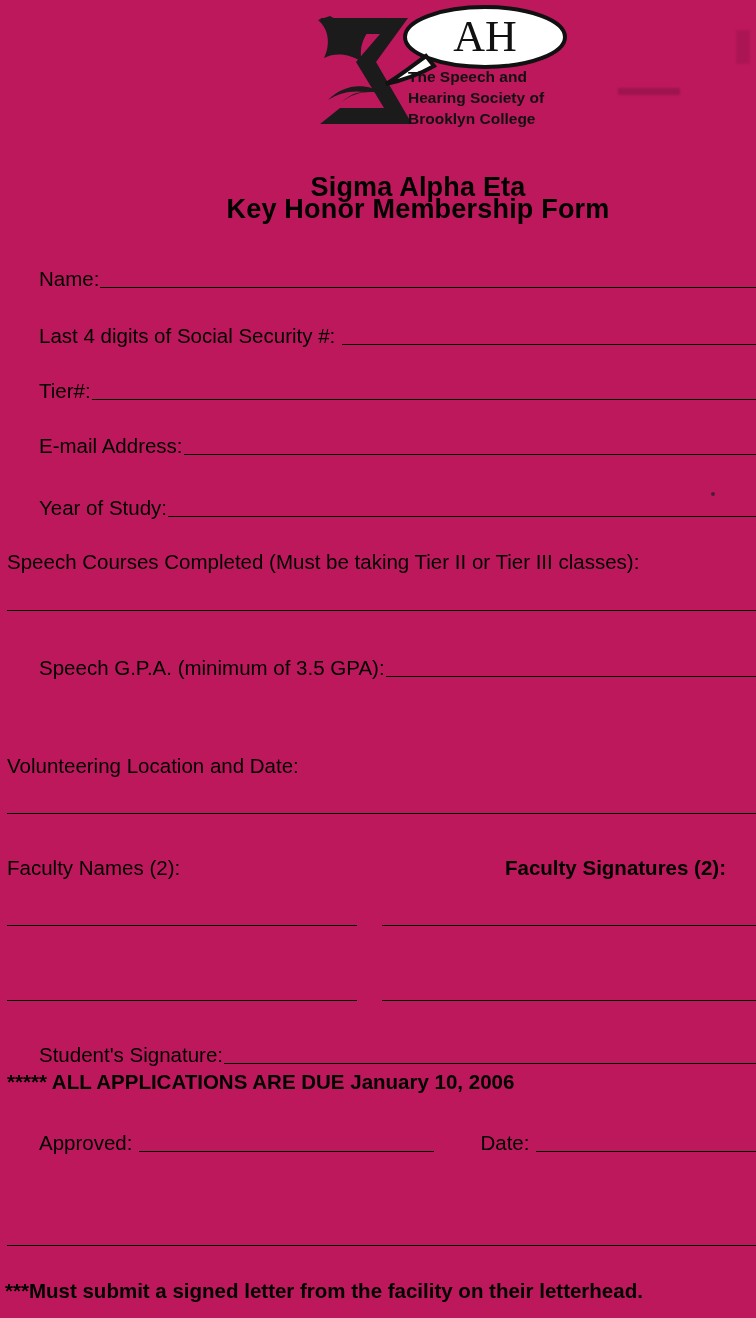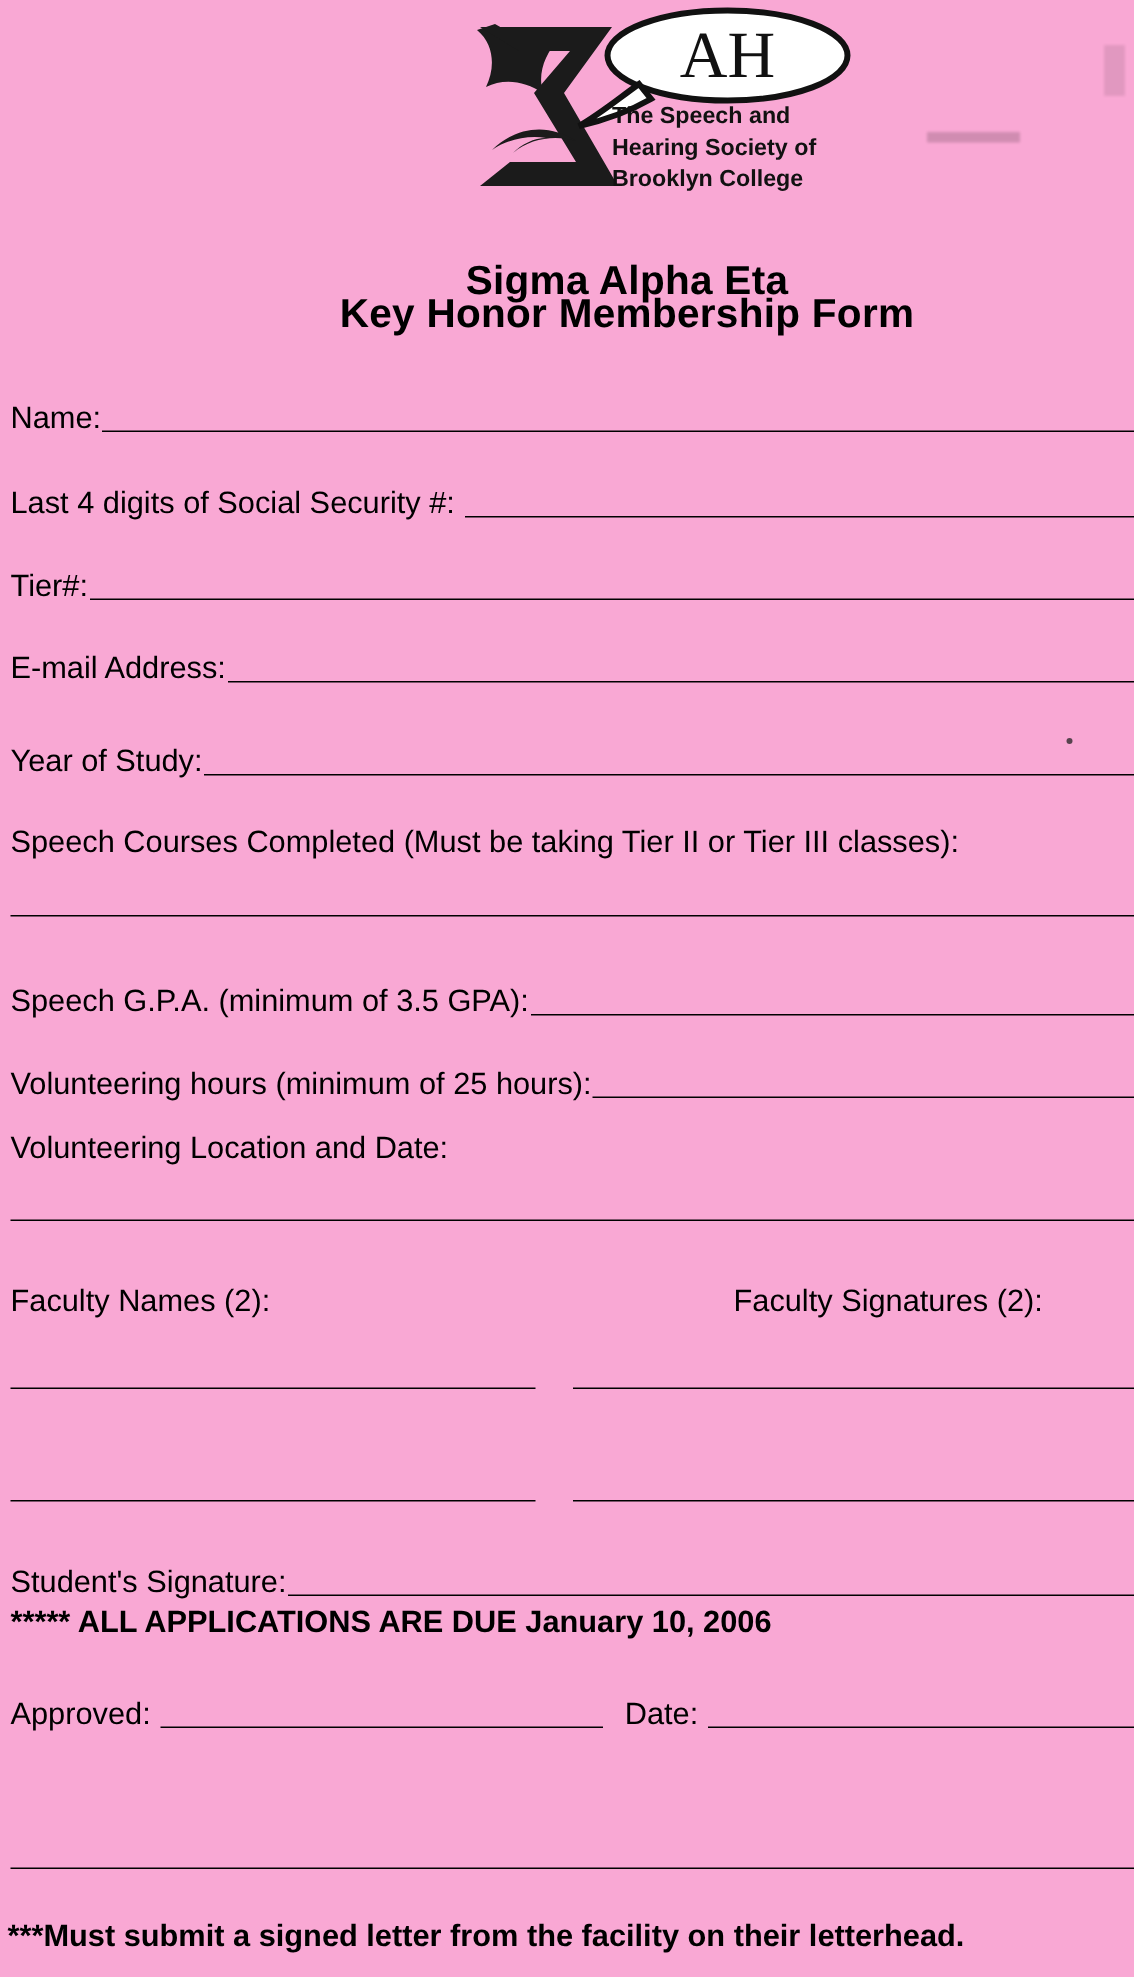--- a/index.html
+++ b/index.html
@@ -9,21 +9,21 @@
     background: #ffffff;
   }
   body {
     font-family: "Liberation Sans", sans-serif;
     color: #000000;
   }
   #page {
     position: relative;
     width: 756px;
     height: 1318px;
-    background: #f9a8d4;
+    background: #be185d;
     overflow: hidden;
   }
 
   
   #logo-block {
     position: absolute;
     left: 300px;
     top: 4px;
     width: 290px;
     height: 145px;
@@ -65,21 +65,21 @@
   .row {
     position: absolute;
     left: 7px;
     width: 749px;
     font-size: 20.5px;
     line-height: 25px;
     white-space: nowrap;
     display: flex;
     align-items: baseline;
   }
-  .row .lbl { flex: 0 0 auto; }
+  .row .lbl { flex: 0 0 auto; margin-left: 32px; }
   .row .fill {
     flex: 1 1 auto;
     align-self: flex-end;
     border-bottom: 1.6px solid #000;
     height: 0;
     margin-bottom: 3px;
     margin-left: 1px;
   }
   .row .fill.gap { margin-left: 7px; }
   .row .fill.fixed { flex: 0 0 auto; }
@@ -96,21 +96,21 @@
   .rule.col-r { left: 382px; width: 374px; }
 
   
   .plain {
     position: absolute;
     left: 7px;
     font-size: 20.5px;
     line-height: 25px;
     white-space: nowrap;
   }
-  .plain.right-col { left: 489px; }
+  .plain.right-col { left: 505px; font-weight: bold; }
 
   .bold-note {
     position: absolute;
     left: 7px;
     font-size: 20.5px;
     font-weight: bold;
     line-height: 24px;
     white-space: nowrap;
   }
   #footer-note {
@@ -185,24 +185,20 @@
   </div>
 
   <div class="plain" style="top:549px;">Speech Courses Completed (Must be taking Tier II or Tier III classes):</div>
   <div class="rule full" style="top:610px;"></div>
 
   <div class="row" style="top:655px;">
     <span class="lbl">Speech G.P.A. (minimum of 3.5 GPA):</span>
     <span class="fill"></span>
   </div>
 
-  <div class="row" style="top:710px;">
-    <span class="lbl">Volunteering hours (minimum of 25 hours):</span>
-    <span class="fill"></span>
-  </div>
 
   <div class="plain" style="top:753px;">Volunteering Location and Date:</div>
   <div class="rule full" style="top:813px;"></div>
 
   <div class="plain" style="top:855px;">Faculty Names (2):</div>
   <div class="plain right-col" style="top:855px;">Faculty Signatures (2):</div>
 
   <div class="rule col-l" style="top:925px;"></div>
   <div class="rule col-r" style="top:925px;"></div>
   <div class="rule col-l" style="top:1000px;"></div>

